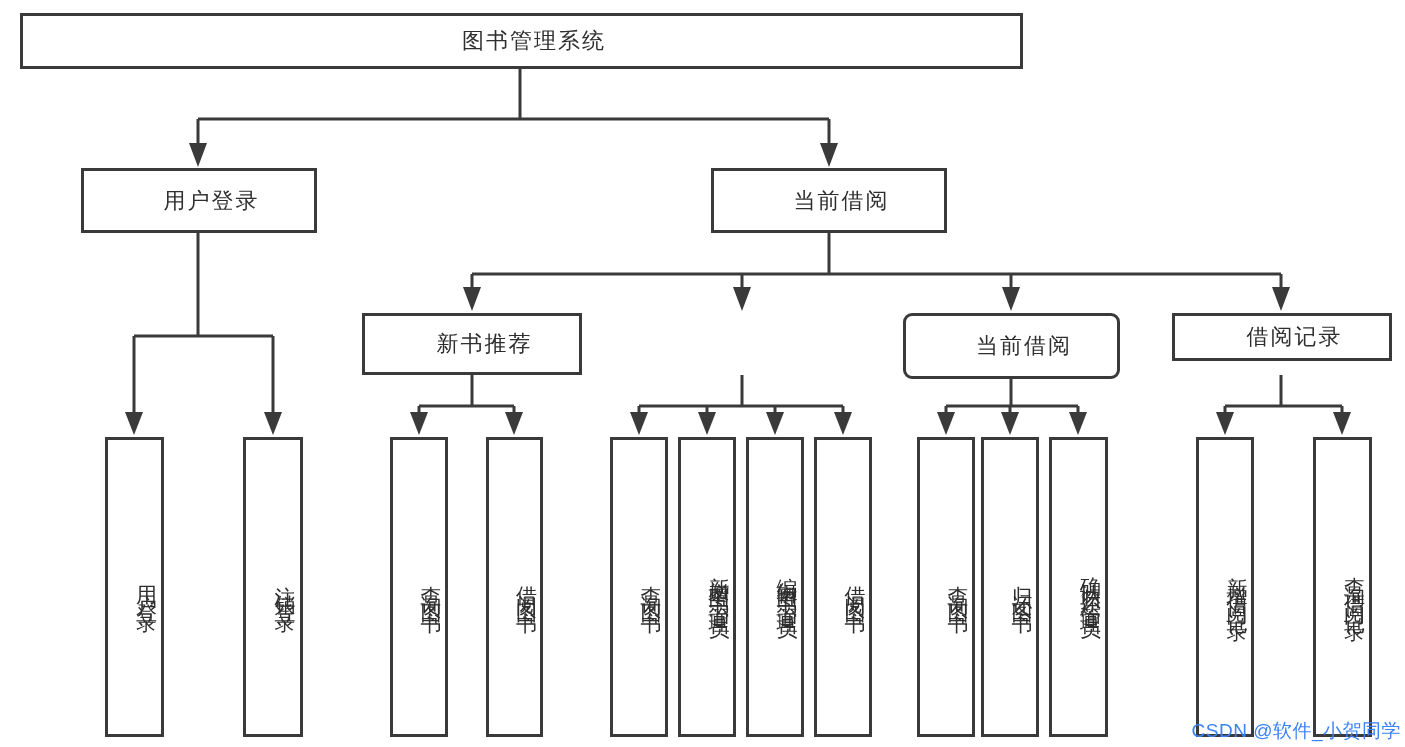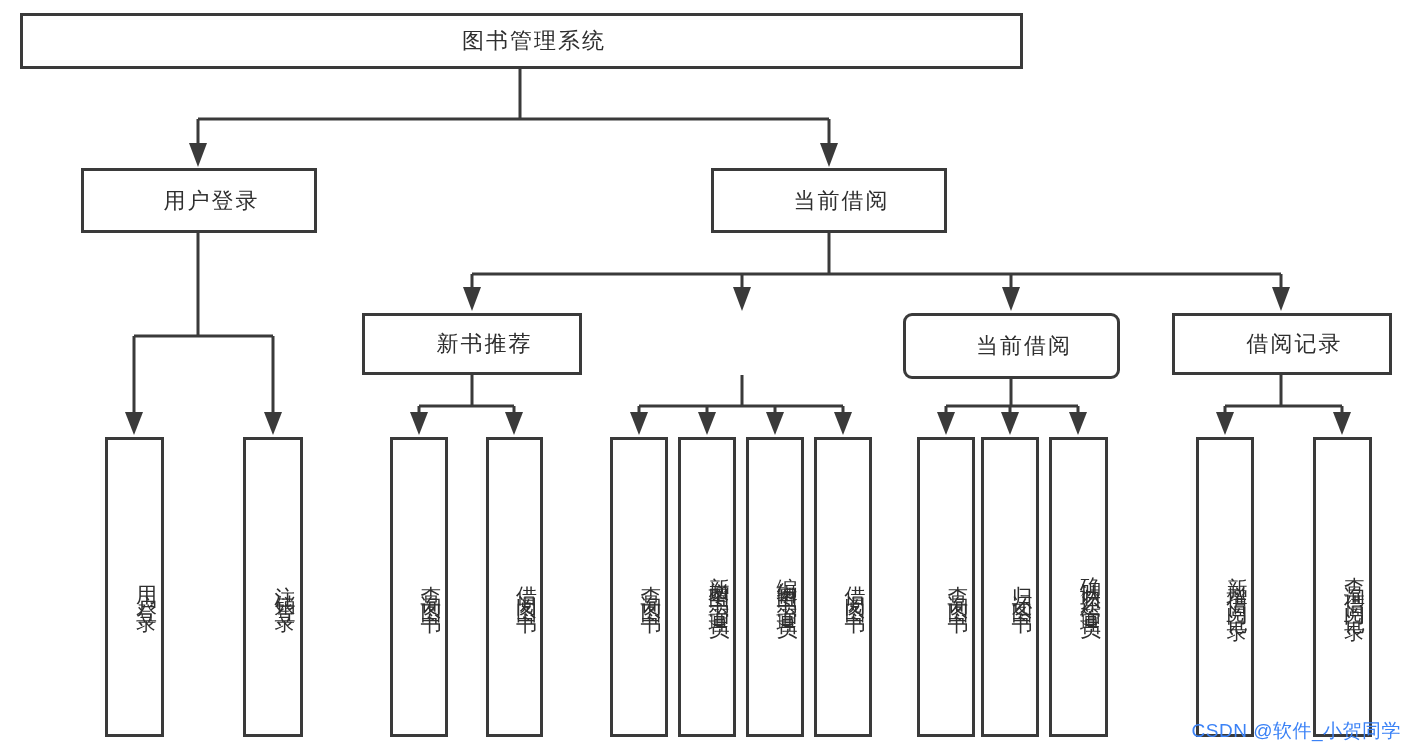--- a/index.html
+++ b/index.html
@@ -147,21 +147,21 @@
   <div class="box h" style="left:711px; top:168px; width:236px; height:65px;">
     <span>当前借阅</span>
   </div>
 
   <div class="box h" style="left:362px; top:313px; width:220px; height:62px;">
     <span>新书推荐</span>
   </div>
   <div class="box h" style="left:903px; top:313px; width:217px; height:66px;border-radius:9px;">
     <span>当前借阅</span>
   </div>
-  <div class="box h" style="left:1172px; top:313px; width:220px; height:62px;">
+  <div class="box h" style="left:1172px; top:313px; width:220px; height:48px;">
     <span>借阅记录</span>
   </div>
 
   <div class="box v" style="left:105px; top:437px; width:59px; height:300px;">
     <span>用户登录</span>
   </div>
   <div class="box v" style="left:243px; top:437px; width:60px; height:300px;">
     <span>注销登录</span>
   </div>
 

